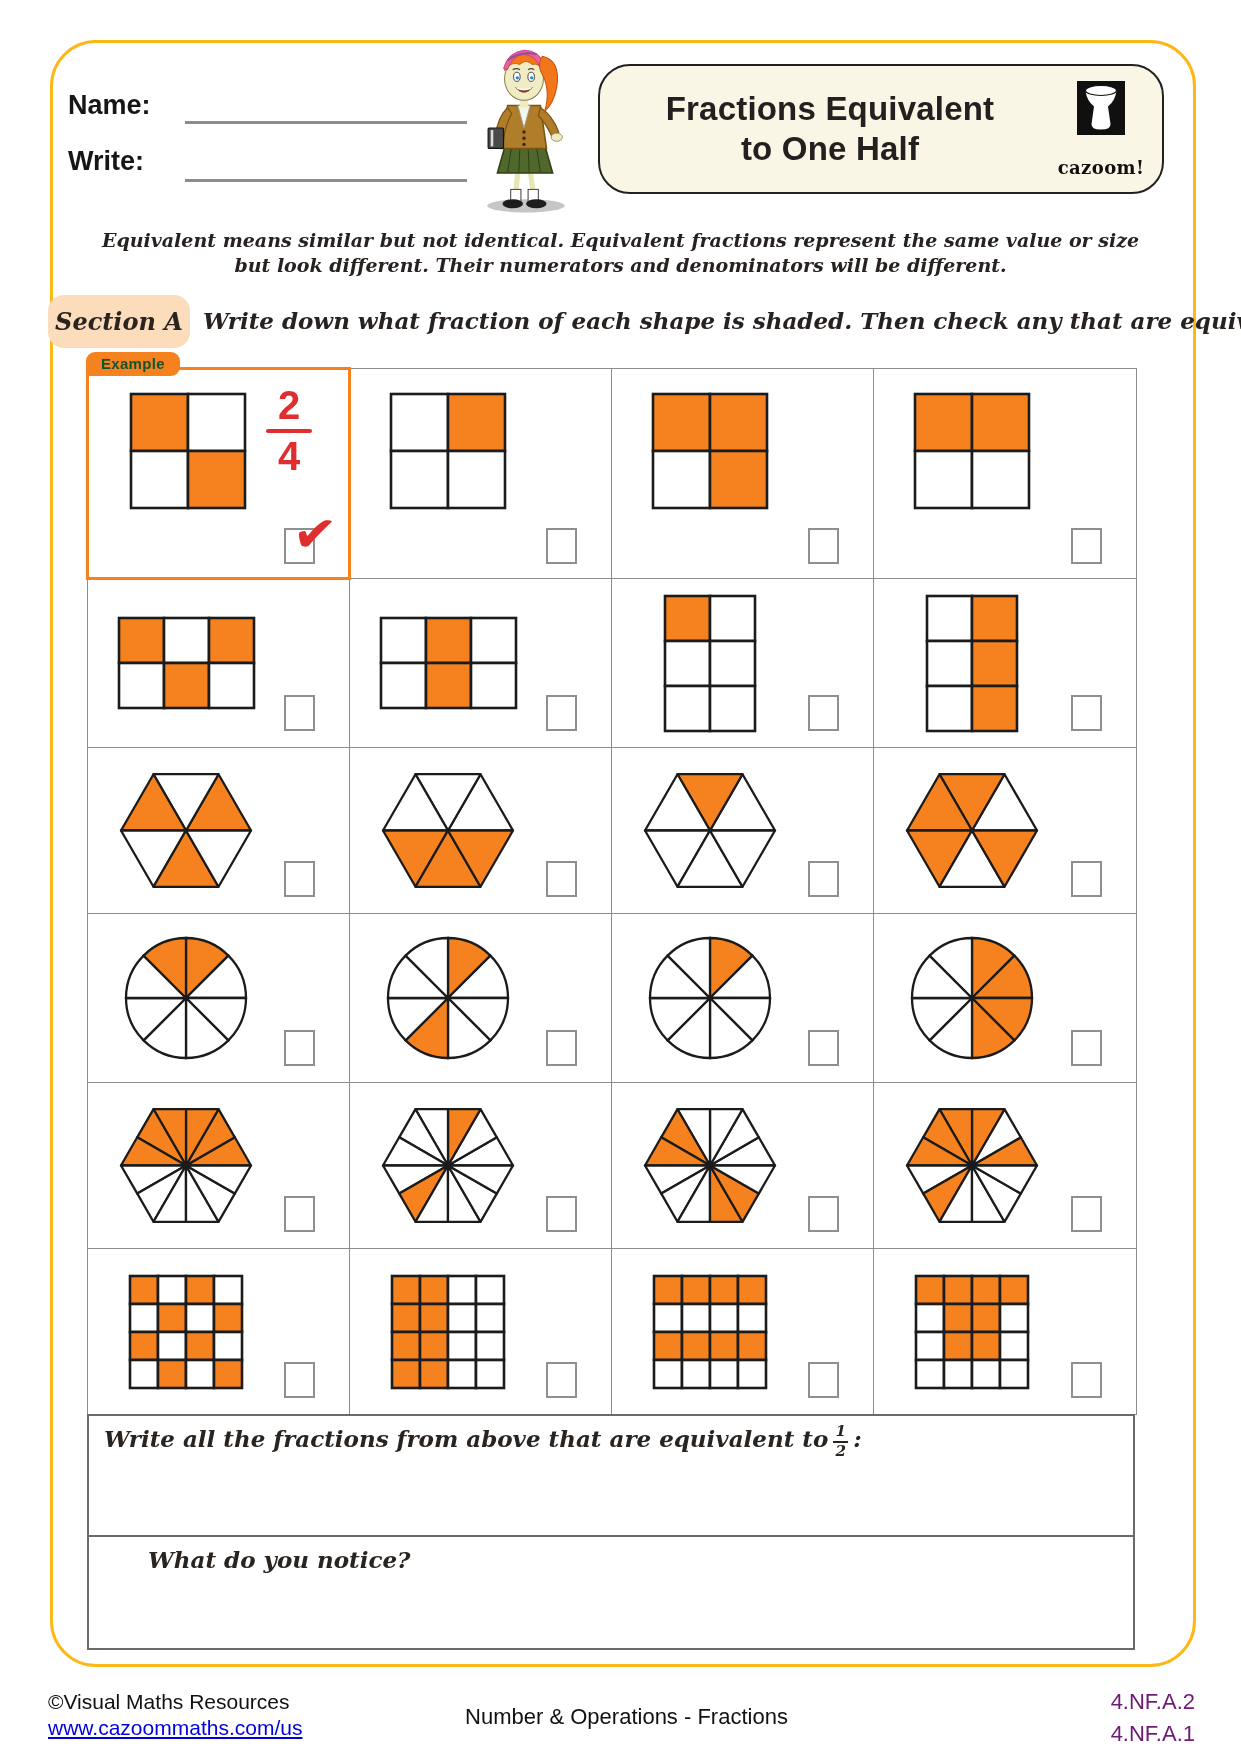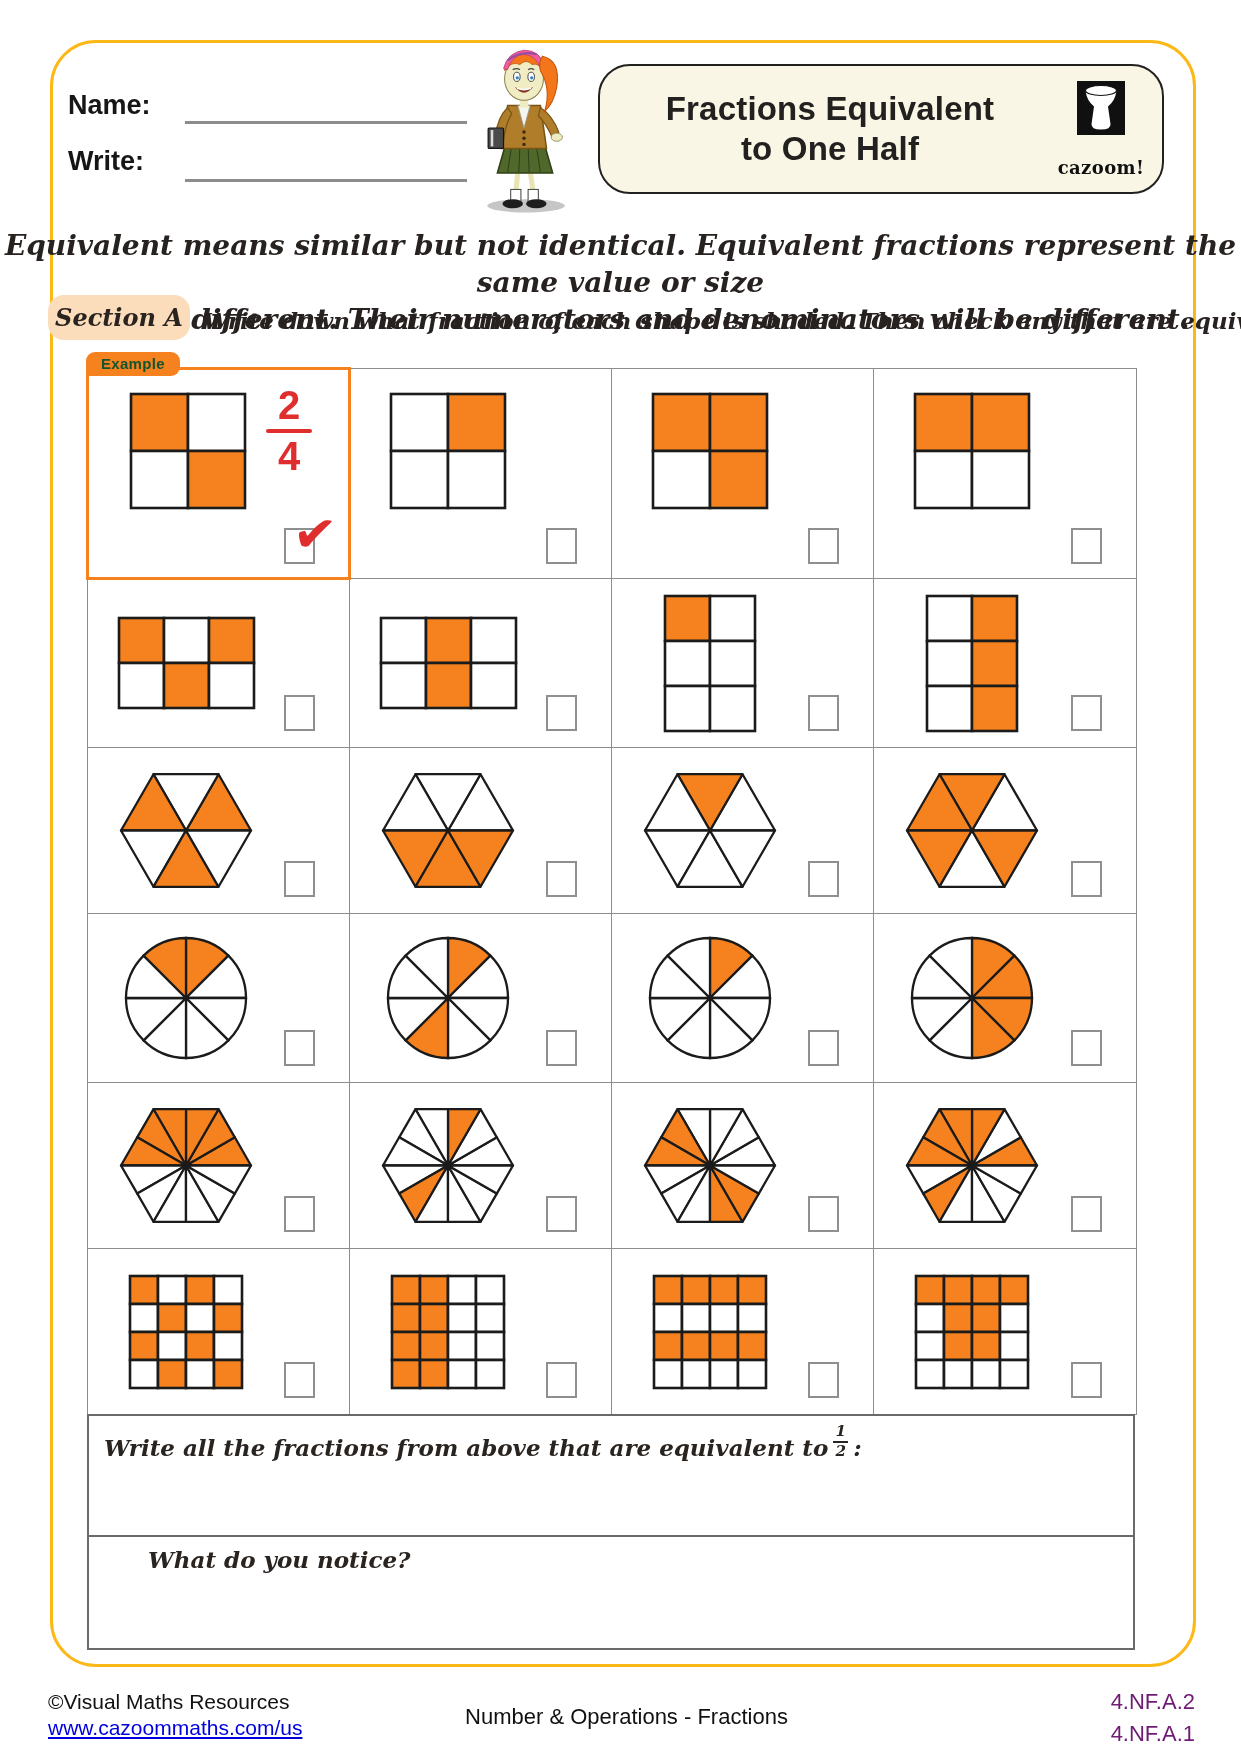--- a/index.html
+++ b/index.html
@@ -9,43 +9,43 @@
   .name-label{left:68px;top:90px;}
   .date-label{left:68px;top:146px;}
   .write-line{position:absolute;left:185px;width:282px;height:2.5px;background:#8c8c8c;}
   .name-line{top:121px;}
   .date-line{top:179px;}
   .girl{position:absolute;left:466px;top:42px;width:116px;height:172px;}
   .title-box{position:absolute;left:598px;top:64px;width:566px;height:130px;background:#FAF6E6;border:2.5px solid #232020;border-radius:32px;display:flex;align-items:center;box-sizing:border-box;padding:0 10px;}
   .title-text{flex:1;text-align:center;font:700 33px/1.2 "Liberation Sans",sans-serif;color:#232020;letter-spacing:.2px;}
   .logo{width:102px;text-align:center;}
   .logo-text{font:700 18px "DejaVu Serif",serif;color:#101010;margin-top:18px;letter-spacing:.4px;}
-  .intro{position:absolute;left:0;right:0;top:228px;text-align:center;font-family:"DejaVu Serif",serif;font-style:italic;font-weight:600;font-size:28px;line-height:1.32;color:#272220;}
-  .section-pill{position:absolute;left:48px;top:295px;width:142px;height:45px;background:#FBDCBB;border-radius:16px;display:flex;align-items:center;justify-content:center;font-family:"DejaVu Serif",serif;font-style:italic;font-weight:700;font-size:24px;color:#2a2420;}
+  .intro{position:absolute;left:0;right:0;top:228px;text-align:center;font-family:"DejaVu Serif",serif;font-style:italic;font-weight:600;font-size:19px;line-height:1.32;color:#272220;}
+  .section-pill{position:absolute;left:48px;top:295px;width:142px;height:53px;background:#FBDCBB;border-radius:16px;display:flex;align-items:center;justify-content:center;font-family:"DejaVu Serif",serif;font-style:italic;font-weight:700;font-size:24px;color:#2a2420;}
   .section-instruction{position:absolute;left:203px;top:298px;height:44px;display:flex;align-items:center;font-family:"DejaVu Serif",serif;font-style:italic;font-weight:600;font-size:23px;color:#272220;white-space:nowrap;}
   .frac{display:inline-flex;flex-direction:column;align-items:center;vertical-align:middle;margin:0 5px;transform:translateY(-1px);}
   .frac .fn,.frac .fd{font-size:0.66em;line-height:1;font-weight:700;}
   .frac .fb{width:15px;height:2.2px;background:#2a2420;margin:1.5px 0;}
   .grid{position:absolute;left:87px;top:368px;width:1048px;display:grid;grid-template-columns:repeat(4,1fr);grid-template-rows:210px 169px 166px 169px 166px 166px;border:1.5px solid #8d8d8d;border-bottom:none;box-sizing:content-box;background:#fff;}
   .cell{position:relative;border-right:1.5px solid #8d8d8d;border-bottom:1.5px solid #8d8d8d;}
   .cell:nth-child(4n){border-right:none;}
   .shape-wrap{position:absolute;left:0;top:0;bottom:0;width:196px;display:flex;align-items:center;justify-content:center;}
   .r1 .shape-wrap{align-items:flex-start;padding-top:22px;}
   .checkbox{position:absolute;right:34px;bottom:16px;width:31px;height:36px;background:#fff;border:2px solid #8f8f8f;box-sizing:border-box;}
   .r1 .checkbox{bottom:14px;}
   .cell-example .shape-wrap{justify-content:flex-start;padding-left:40px;}
   .ex-frame{position:absolute;inset:-2px;border:3.5px solid #F5821F;z-index:4;pointer-events:none;}
   .ex-tab{position:absolute;left:-2px;top:-17px;z-index:6;background:#F5821F;color:#14532d;font:700 15px "Liberation Sans",sans-serif;padding:3px 15px 4px;border-radius:9px 9px 9px 0;letter-spacing:.3px;}
   .ex-frac{position:absolute;left:176px;top:16px;width:50px;text-align:center;font:700 40px "Liberation Sans",sans-serif;color:#E02D2D;line-height:1.02;z-index:3;}
   .efb{height:4px;background:#E02D2D;border-radius:2px;margin:3px 2px;}
   .ex-check{position:absolute;right:12px;bottom:18px;font-family:"DejaVu Sans",sans-serif;font-weight:700;font-size:52px;color:#E02D2D;transform:rotate(5deg);line-height:1;z-index:5;pointer-events:none;}
   .answer-box{position:absolute;left:87px;width:1048px;border:2px solid #6a6a6a;box-sizing:border-box;background:#fff;}
   .prompt-box{top:1414px;height:123px;}
   .notice-box{top:1537px;height:113px;border-top:none;padding-left:44px;}
-  .prompt{padding:9px 15px;font-family:"DejaVu Serif",serif;font-style:italic;font-weight:700;font-size:23px;color:#2a2420;display:flex;align-items:flex-end;}
+  .prompt{padding:9px 15px;font-family:"DejaVu Serif",serif;font-style:italic;font-weight:700;font-size:23px;color:#2a2420;display:flex;align-items:flex-start;}
   .f-left{position:absolute;left:48px;top:1690px;font:400 21px "Liberation Sans",sans-serif;color:#111;}
   .f-url{position:absolute;left:48px;top:1716px;font:400 21px "Liberation Sans",sans-serif;color:#0000DD;text-decoration:underline;}
   .f-center{position:absolute;left:0;right:0;top:1704px;text-align:center;font:400 22px "Liberation Sans",sans-serif;color:#111;padding-left:12px;}
   .f-right{position:absolute;right:46px;top:1686px;text-align:left;font:400 22px/1.45 "Liberation Sans",sans-serif;color:#701a75;}
 </style>
 </head>
 <body>
 
 <div class="sheet">
   <div class="outer-frame"></div>

